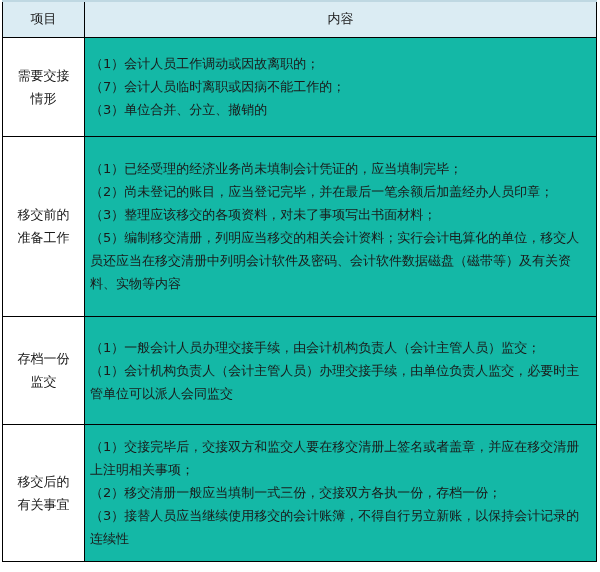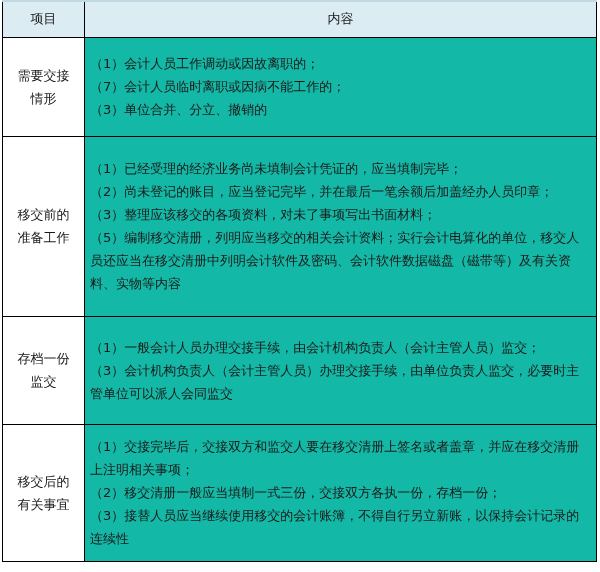--- a/index.html
+++ b/index.html
@@ -95,21 +95,21 @@
           <div class="content-line">（3）整理应该移交的各项资料，对未了事项写出书面材料；</div>
           <div class="content-line">（5）编制移交清册，列明应当移交的相关会计资料；实行会计电算化的单位，移交人员还应当在移交清册中列明会计软件及密码、会计软件数据磁盘（磁带等）及有关资料、实物等内容</div>
         </td>
   </tr>
 
   <tr>
     <td class="item-cell">存档一份
 监交</td>
     <td class="content-cell">
           <div class="content-line">（1）一般会计人员办理交接手续，由会计机构负责人（会计主管人员）监交；</div>
-          <div class="content-line">（3）会计机构负责人（会计主管人员）办理交接手续，由单位负责人监交，必要时主管单位可以派人会同监交</div>
+          <div class="content-line">（1）会计机构负责人（会计主管人员）办理交接手续，由单位负责人监交，必要时主管单位可以派人会同监交</div>
         </td>
   </tr>
 
   <tr>
     <td class="item-cell">移交后的
 有关事宜</td>
     <td class="content-cell">
           <div class="content-line">（1）交接完毕后，交接双方和监交人要在移交清册上签名或者盖章，并应在移交清册上注明相关事项；</div>
           <div class="content-line">（2）移交清册一般应当填制一式三份，交接双方各执一份，存档一份；</div>
           <div class="content-line">（3）接替人员应当继续使用移交的会计账簿，不得自行另立新账，以保持会计记录的连续性</div>

